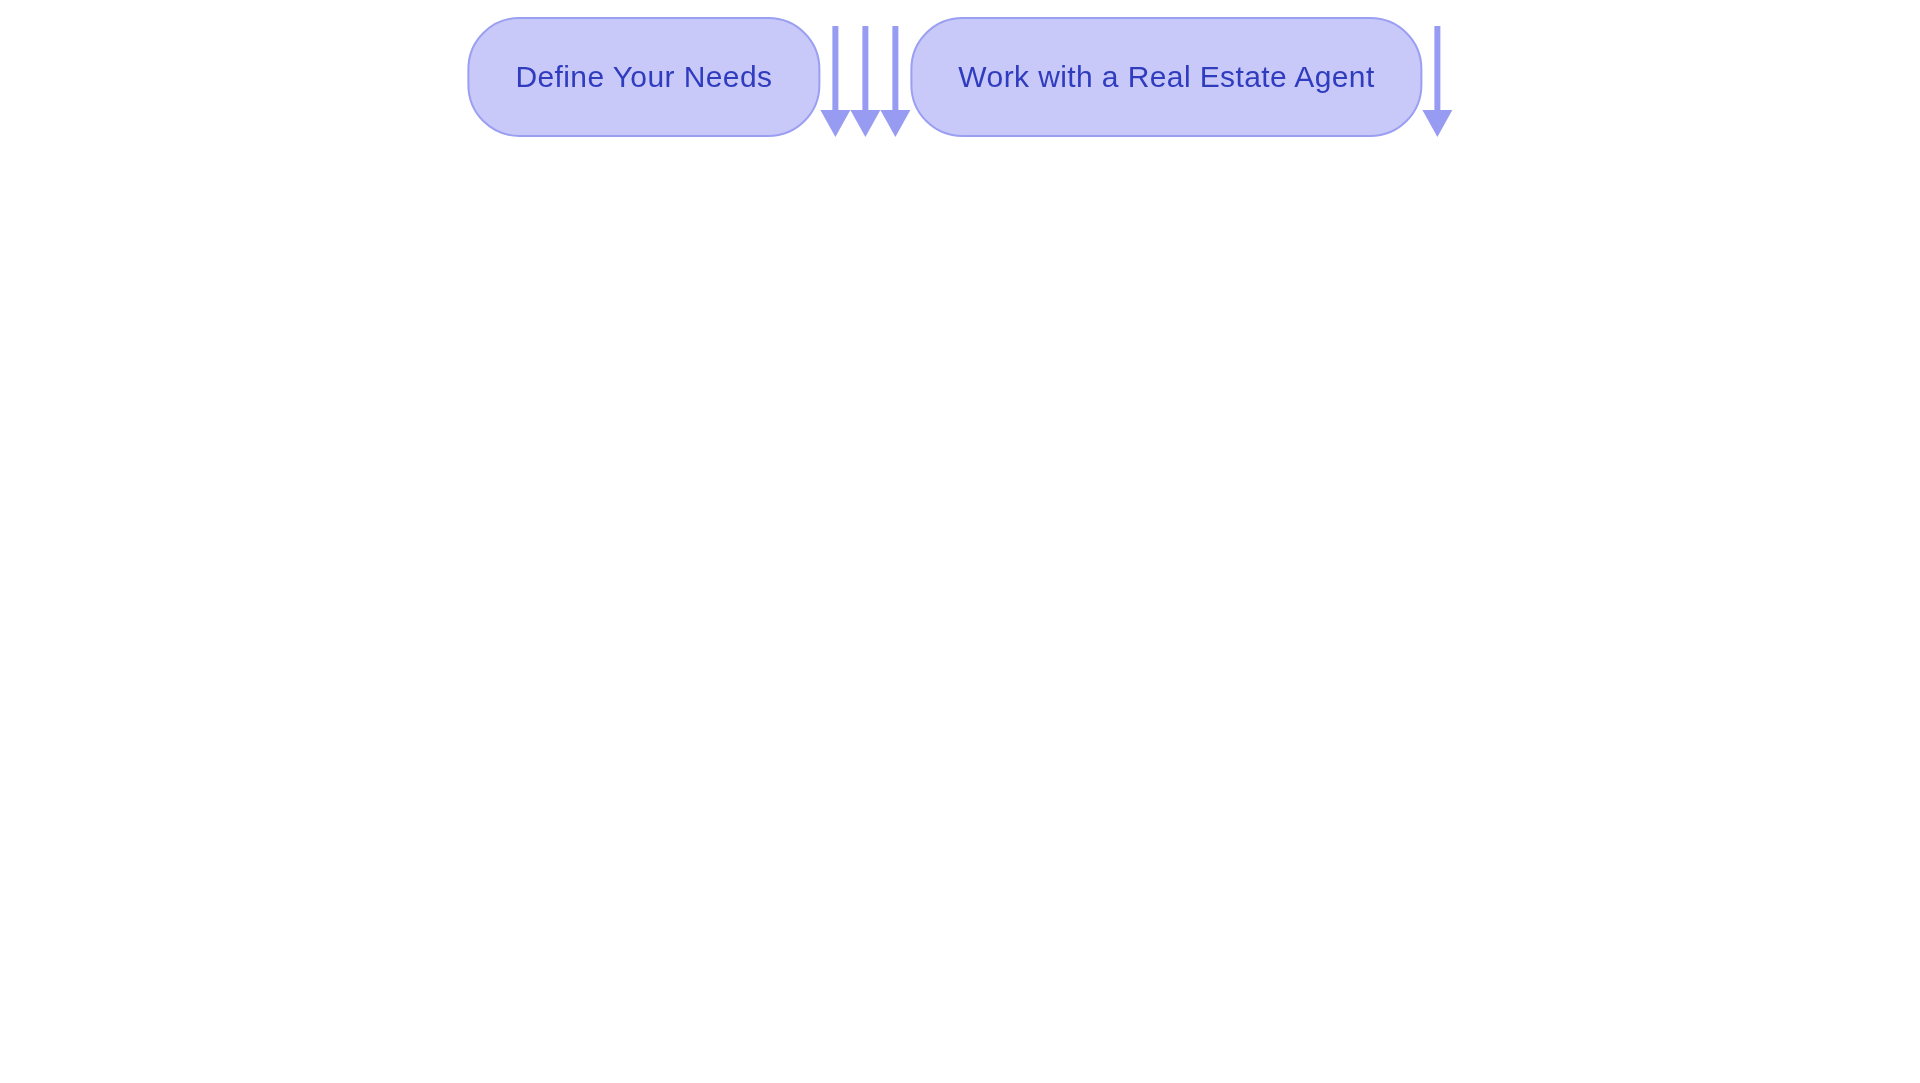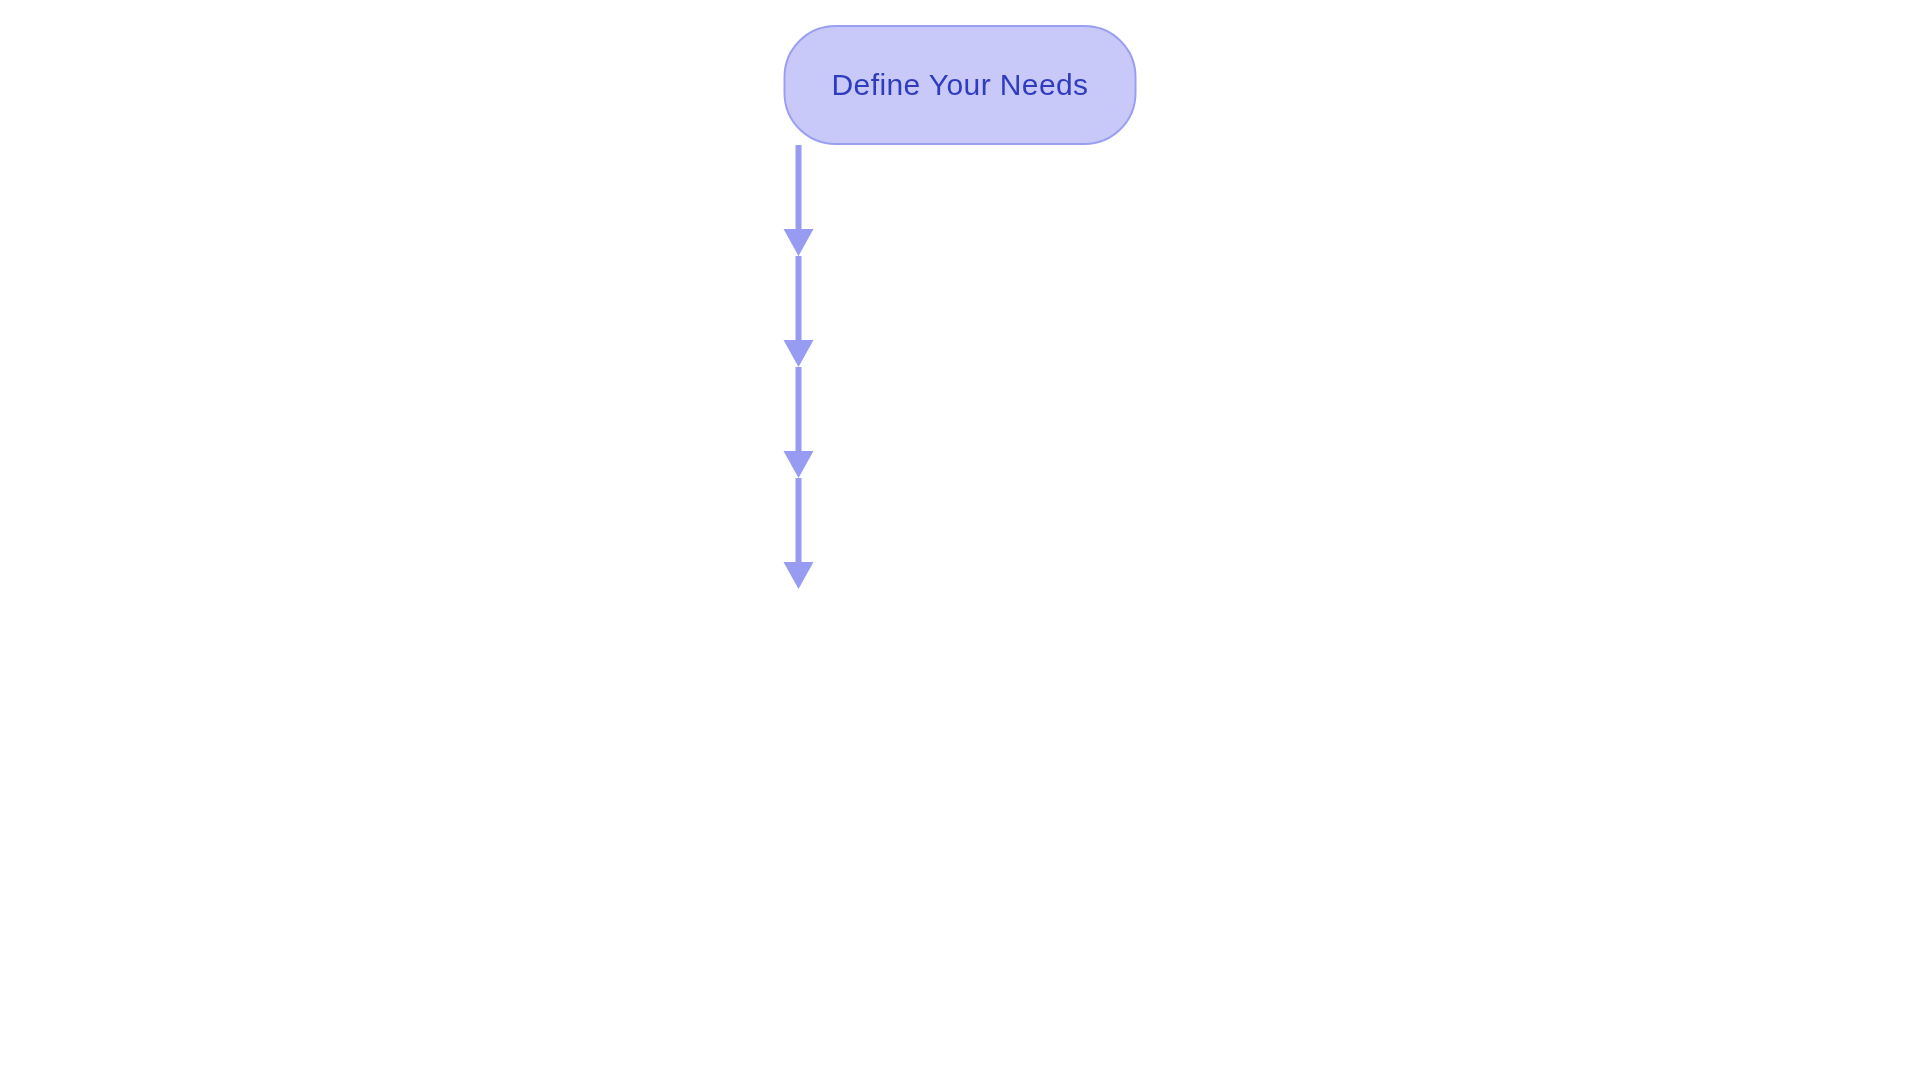--- a/index.html
+++ b/index.html
@@ -13,23 +13,21 @@
     background: var(--bg, #ffffff);
     font-family: "Liberation Sans", "DejaVu Sans", sans-serif;
     overflow: hidden;
   }
   .flow {
     position: absolute;
     top: 17px;
     left: 50%;
     transform: translateX(-50%);
     display: flex;
-    flex-direction: column;
-    align-items: flex-start;
-    margin-top: 8px;
+    align-items: flex-end;
   }
   .node {
     box-sizing: border-box;
     height: 120px;
     padding: 0 46px;
     border-radius: 52px;
     background: var(--node-fill, #c8c9f9);
     border: 2px solid var(--node-border, #9b9ff2);
     display: flex;
     align-items: center;
@@ -75,17 +73,20 @@
       <div class="head"></div>
     </div>
     <div class="connector">
       <div class="line"></div>
       <div class="head"></div>
     </div>
     <div class="connector">
       <div class="line"></div>
       <div class="head"></div>
     </div>
+    <div class="node">
+      <span class="node-label">Work with a Real Estate Agent</span>
+    </div>
     <div class="connector">
       <div class="line"></div>
       <div class="head"></div>
     </div>
   </div>
 
 </body></html>

